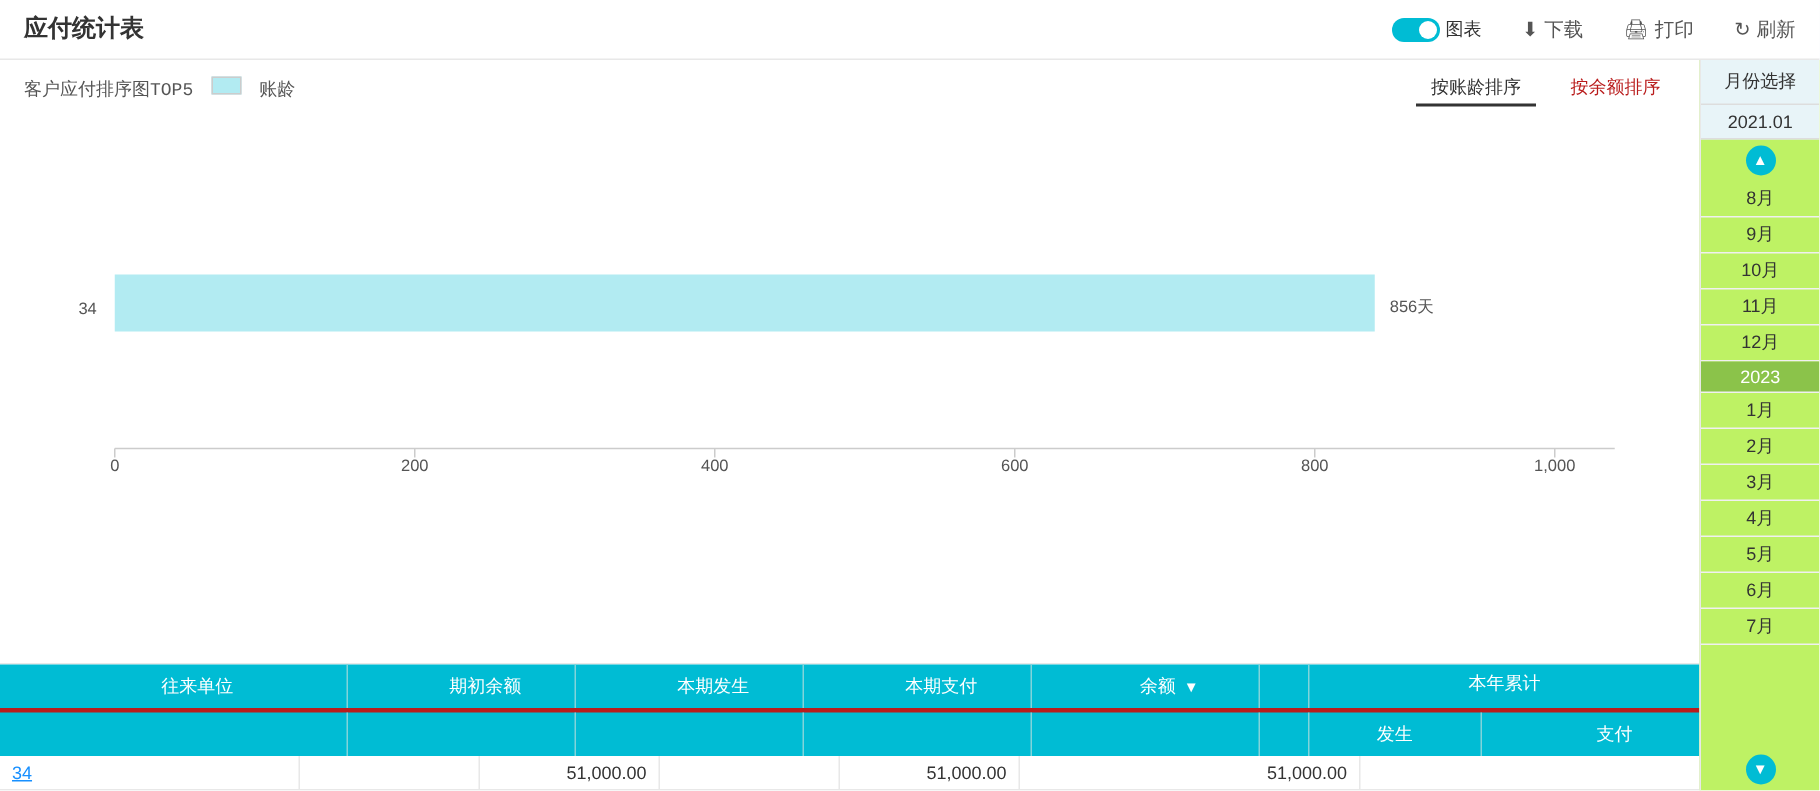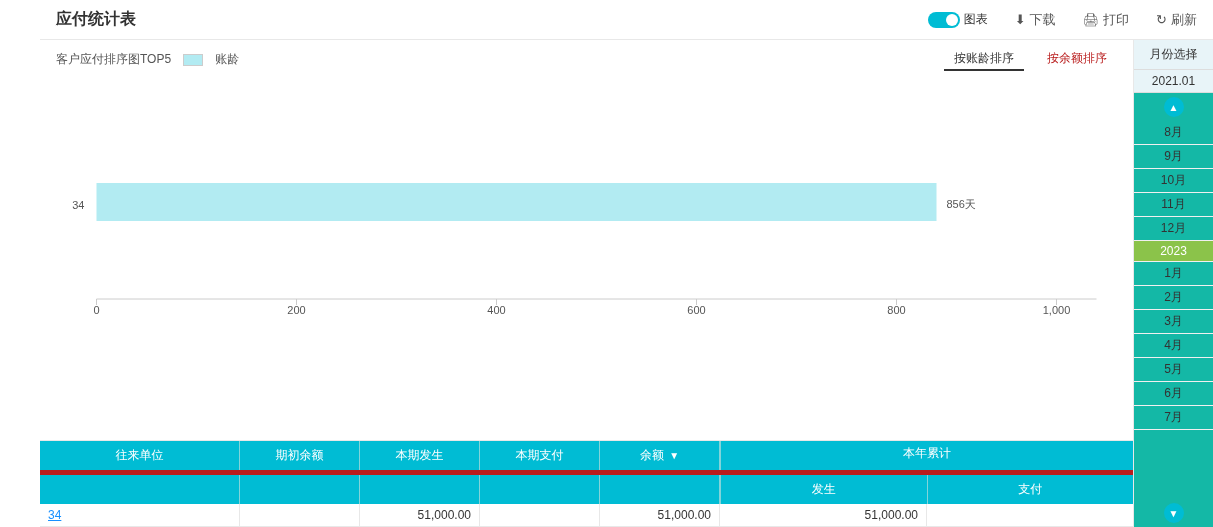--- a/index.html
+++ b/index.html
@@ -1,78 +1,78 @@
 <!DOCTYPE html>
 <html><head>
   <meta charset="utf-8">
   <style>
     * { box-sizing: border-box; margin: 0; padding: 0; }
     body { font-family: "Microsoft YaHei", Arial, sans-serif; font-size: 12px; background: #f0f2f5; color: #333; }
 
-    .page-container { width: 1213px; height: 527px; display: flex; flex-direction: column; background: #fff; position: relative; padding-left: 40px; }
+    .page-container { width: 1213px; height: 527px; display: flex; flex-direction: column; background: #fff; position: relative; }
 
     
     .header { display: flex; align-items: center; justify-content: space-between; padding: 8px 16px; background: #fff; border-bottom: 1px solid #e8e8e8; height: 40px; }
     .header-title { font-size: 16px; font-weight: bold; color: #333; }
     .header-actions { display: flex; align-items: center; gap: 27px; }
     .toggle-wrap { display: flex; align-items: center; gap: 4px; }
     .toggle-switch { width: 32px; height: 16px; background: #00bcd4; border-radius: 8px; position: relative; cursor: pointer; }
     .toggle-switch::after { content: ''; width: 12px; height: 12px; background: #fff; border-radius: 50%; position: absolute; top: 2px; right: 2px; }
     .action-btn { display: flex; align-items: center; gap: 4px; color: #555; cursor: pointer; font-size: 13px; }
 
     
     .main-content { display: flex; flex: 1; overflow: hidden; }
 
     
     .chart-area { flex: 1; display: flex; flex-direction: column; overflow: hidden; }
 
     
     .chart-header { display: flex; align-items: center; justify-content: space-between; padding: 8px 16px; }
-    .chart-legend { display: flex; align-items: center; gap: 12px; }
+    .chart-legend { display: flex; align-items: flex-start; gap: 12px; font-family: Liberation Mono, monospace; }
     .legend-label { font-size: 12px; color: #555; }
     .legend-color-box { width: 20px; height: 12px; background: #b2ebf2; border: 1px solid #ccc; }
     .legend-text { font-size: 12px; color: #555; }
     .chart-sort-btns { display: flex; gap: 13px; }
     .sort-btn { padding: 2px 10px; font-size: 12px; color: #b91c1c; cursor: pointer; border-bottom: 2px solid transparent; }
     .sort-btn.active { color: #333; border-bottom: 2px solid #333; }
 
     
     .chart-wrap { flex: 1; padding: 0 16px 0 16px; position: relative; min-height: 280px; }
 
     
     .table-area { border-top: 1px solid #e8e8e8; }
-    .th { text-align: center; padding: 6px 4px; border-right: 1px solid #81d4da; }
+    .th { text-align: center; padding: 6px 4px; border-right: 1px solid #81d4da; margin-left: 32px; }
     .th:last-child { border-right: none; }
     .td { text-align: right; padding: 4px 8px; border-right: 1px solid #e8e8e8; font-size: 12px; }
     .td:last-child { border-right: none; }
     .td.link { color: #1890ff; text-decoration: underline; cursor: pointer; text-align: left; padding-left: 8px; }
     .table-row { display: flex; border-bottom: 1px solid #e8e8e8; }
 
     
     .col-unit { width: 200px; min-width: 200px; }
     .col-period-bal { width: 120px; min-width: 120px; }
     .col-period-occur { width: 120px; min-width: 120px; }
     .col-period-pay { width: 120px; min-width: 120px; }
     .col-balance { width: 120px; min-width: 120px; }
     .col-year-occur { flex: 1; }
     .col-year-pay { flex: 1; }
 
     
-    .sidebar { width: 80px; background: #14b8a6; border-left: 1px solid #e8e8e8; display: flex; flex-direction: column; overflow: hidden; font-size: 12px; }
+    .sidebar { width: 80px; background: #bef264; border-left: 1px solid #e8e8e8; display: flex; flex-direction: column; overflow: hidden; font-size: 12px; }
     .sidebar-title { background: #e8f4f8; text-align: center; padding: 6px 4px; color: #333; font-size: 12px; border-bottom: 1px solid #ddd; }
     .sidebar-current { background: #e8f4f8; text-align: center; padding: 4px; color: #333; font-size: 12px; border-bottom: 1px solid #ddd; }
     .sidebar-nav { display: flex; justify-content: center; padding: 2px; }
     .nav-arrow { width: 20px; height: 20px; background: #00bcd4; border-radius: 50%; display: flex; align-items: center; justify-content: center; color: #fff; cursor: pointer; font-size: 10px; margin: 2px; }
     .month-item { text-align: center; padding: 3px 4px; cursor: pointer; color: #333; border-bottom: 1px solid #f0f0f0; }
     .month-item.year-marker { background: #8bc34a; color: #fff; font-weight: normal; padding: 3px 4px; }
     .sidebar-months { flex: 1; overflow-y: auto; }
 
     
     .header-row1 { display: flex; background: #00bcd4; color: #fff; }
-    .header-row2 { display: flex; background: #00bcd4; color: #fff; border-top: 5px solid #b91c1c; }
+    .header-row2 { display: flex; background: #00bcd4; color: #fff; border-top: 3px solid #b91c1c; }
 
     .col-span-year { flex: 1; text-align: center; padding: 4px; border-left: 1px solid #81d4da; }
   </style>
 </head>
 <body>
 
 <div class="page-container">
 
   <div class="header">
     <span class="header-title">应付统计表</span>

